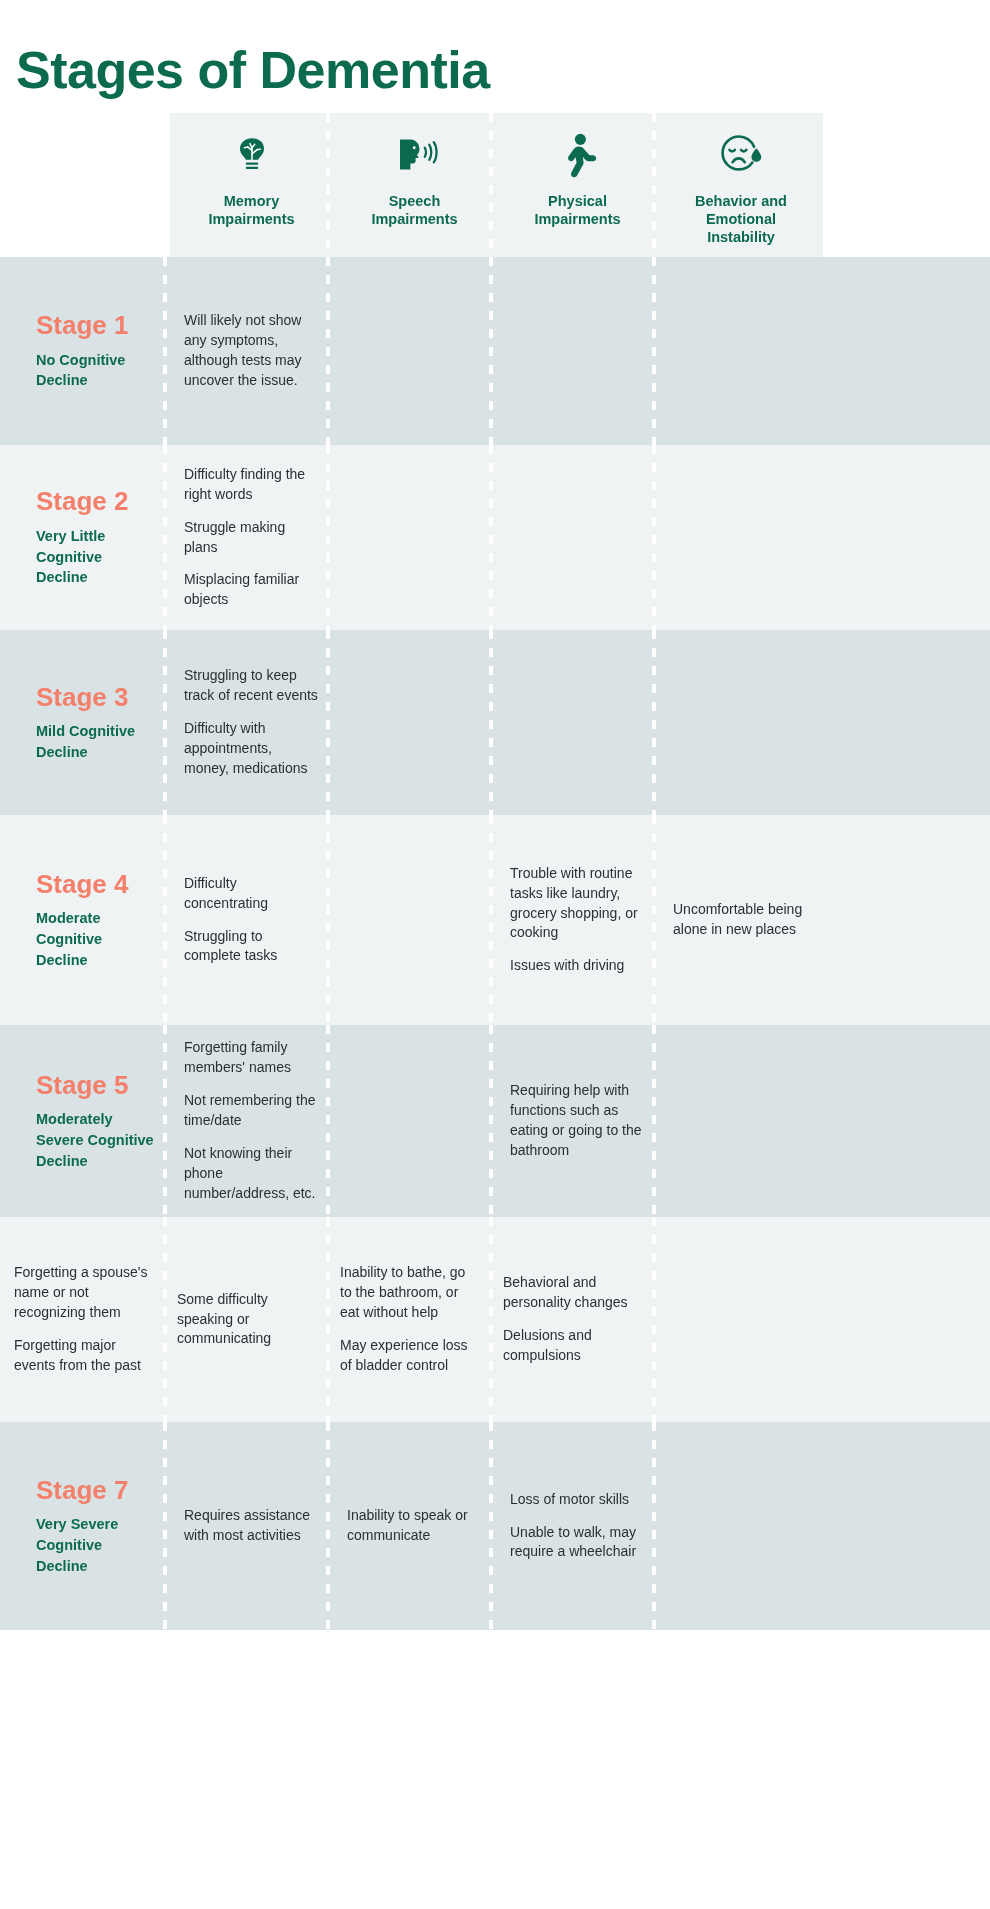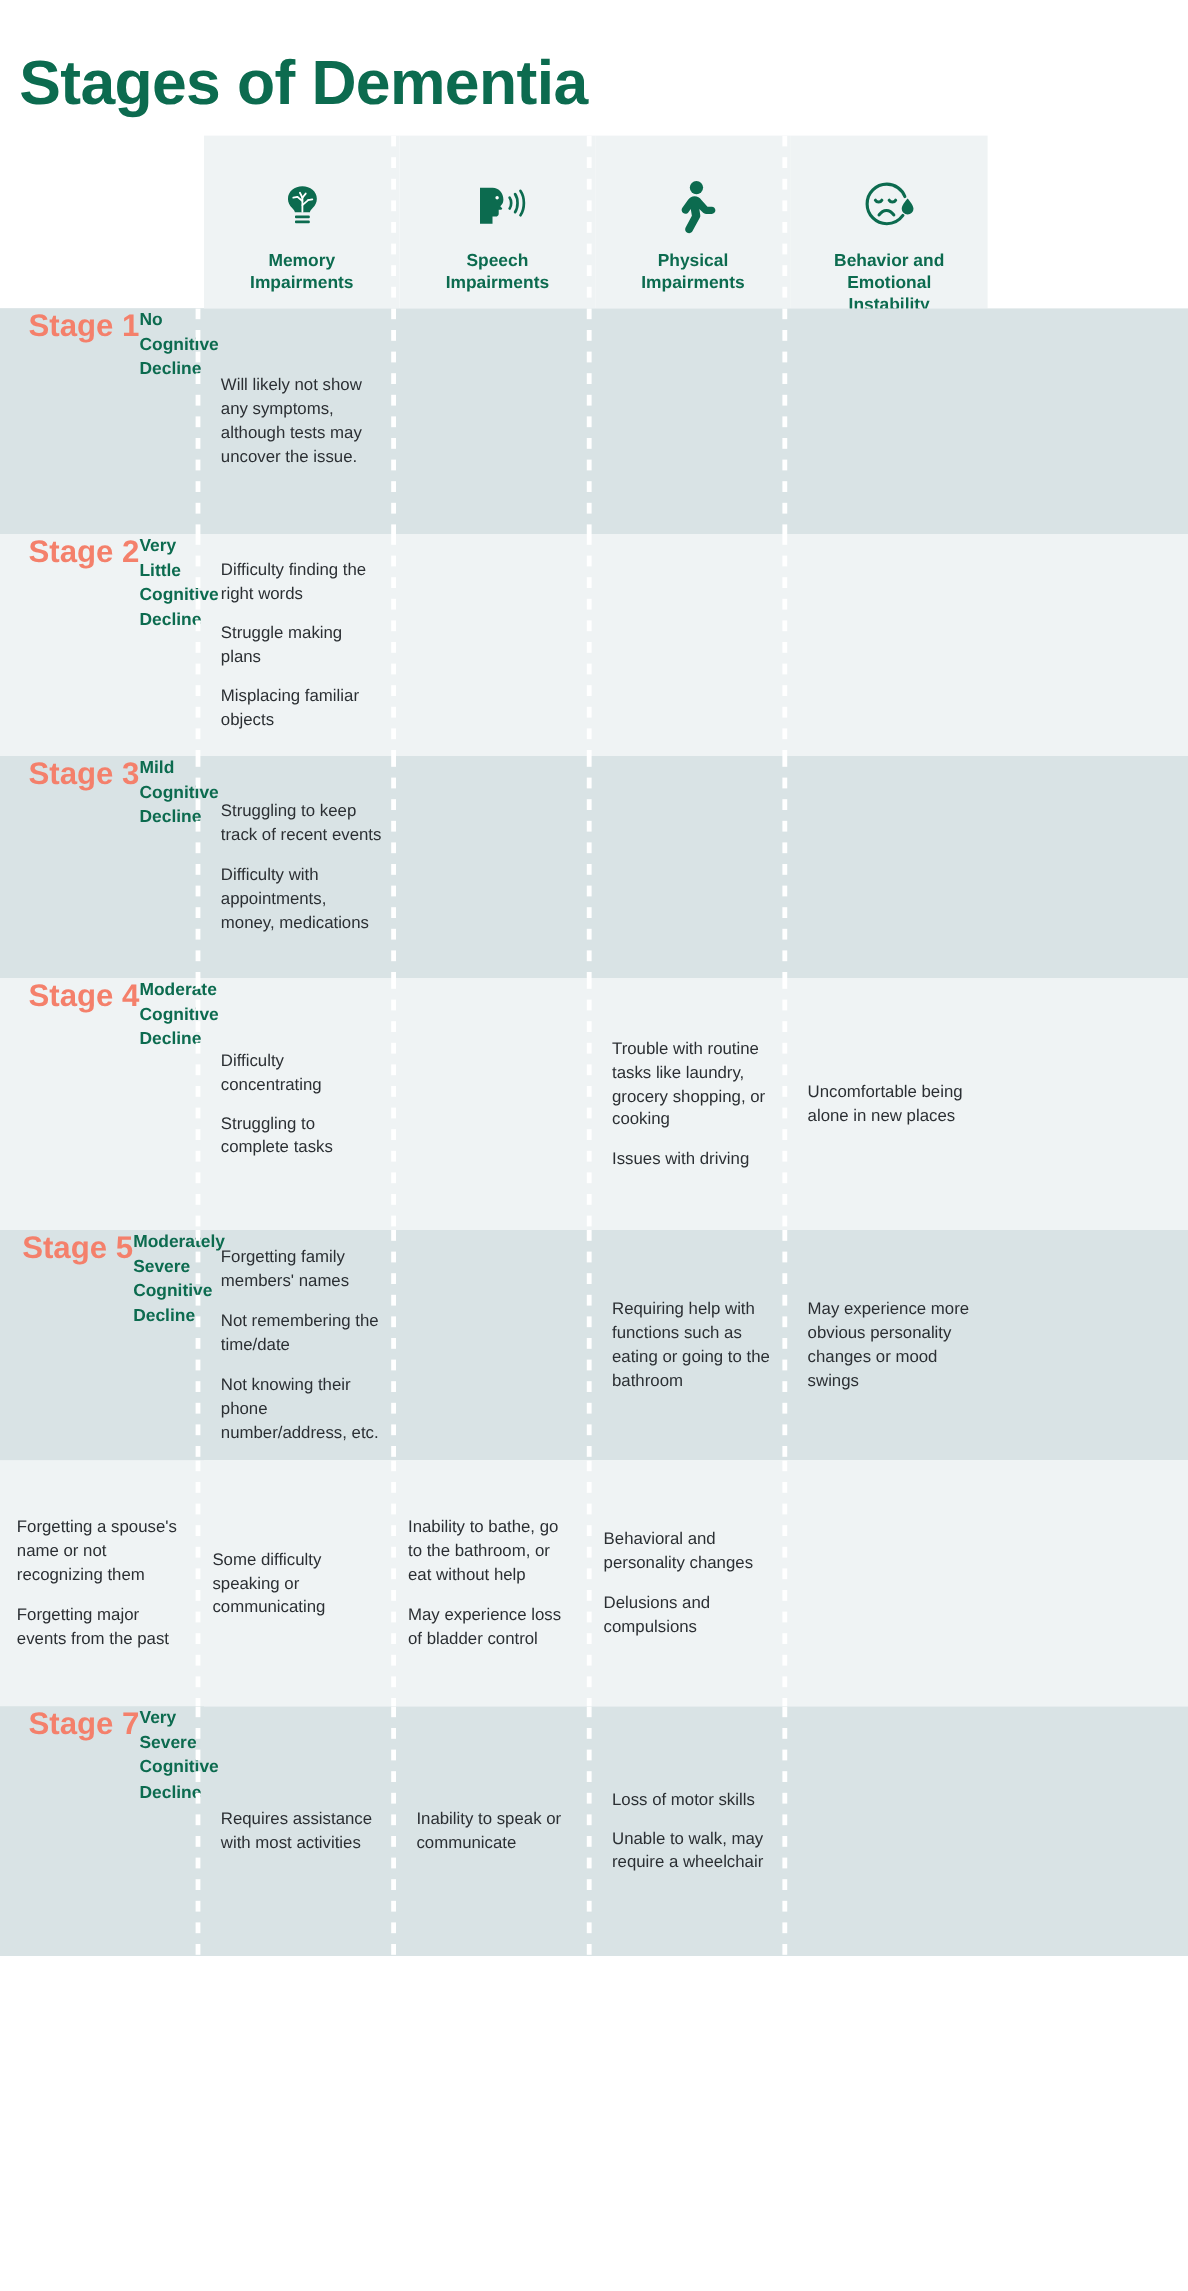--- a/index.html
+++ b/index.html
@@ -45,21 +45,21 @@
   .c-col    { width: 163px; flex: 0 0 163px; }
   .c-col.last { width: 164px; flex: 0 0 164px; }
 
   
   .header-row .c-stage {
     background: #ffffff;
   }
   .header-row .c-col {
     background: #eff3f4;
     text-align: center;
-    padding: 34px 8px 16px 8px;
+    padding: 17px 8px 16px 8px;
     box-sizing: border-box;
     height: 144px;
   }
   .hdr-icon {
     height: 52px;
     display: flex;
     align-items: center;
     justify-content: center;
     margin-bottom: 10px;
   }
@@ -75,21 +75,21 @@
     box-sizing: border-box;
     padding: 16px 14px;
     display: flex;
     flex-direction: column;
     justify-content: center;
   }
   .stage-row .c-stage {
     box-sizing: border-box;
     padding-left: 36px;
     display: flex;
-    flex-direction: row;
+    flex-direction: column;
     justify-content: center;
   }
   .stage-name {
     color: #f4806b;
     font-size: 26px;
     font-weight: 700;
     line-height: 1.1;
     margin-bottom: 10px;
     white-space: nowrap;
   }
@@ -301,23 +301,20 @@
         </div>
         <div class="cell c-col">
           <div class="bullet">Forgetting family members' names</div>
           <div class="bullet">Not remembering the time/date</div>
           <div class="bullet">Not knowing their phone number/address, etc.</div>
         </div>
         <div class="cell c-col"></div>
         <div class="cell c-col">
           <div class="bullet">Requiring help with functions such as eating or going to the bathroom</div>
         </div>
-        <div class="cell c-col last">
-          <div class="bullet">May experience more obvious personality changes or mood swings</div>
-        </div>
         <div class="dash d1"></div>
         <div class="dash d2"></div>
         <div class="dash d3"></div>
         <div class="dash d4"></div>
       </div>
       <div class="row stage-row shade-light" style="height: 205px;">
         <div class="cell c-col">
           <div class="bullet">Forgetting a spouse's name or not recognizing them</div>
           <div class="bullet">Forgetting major events from the past</div>
         </div>

